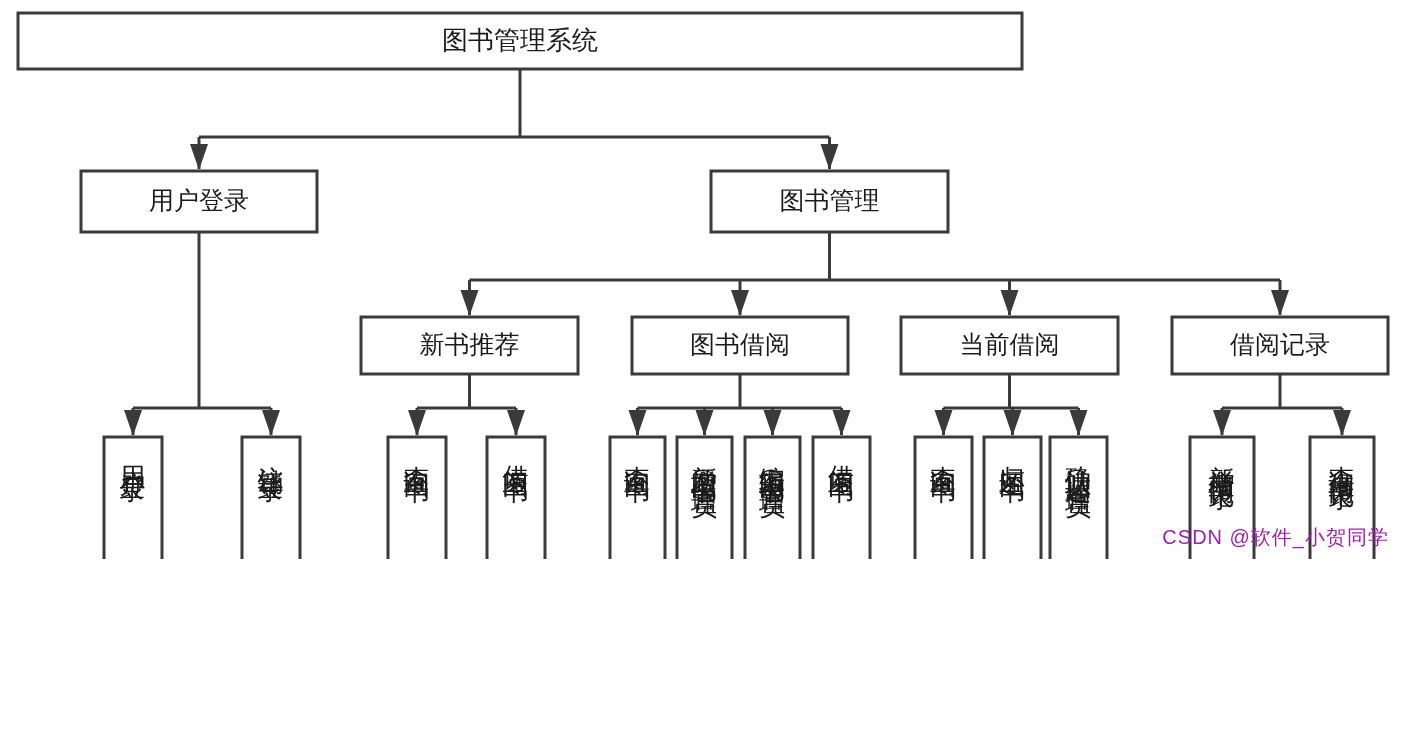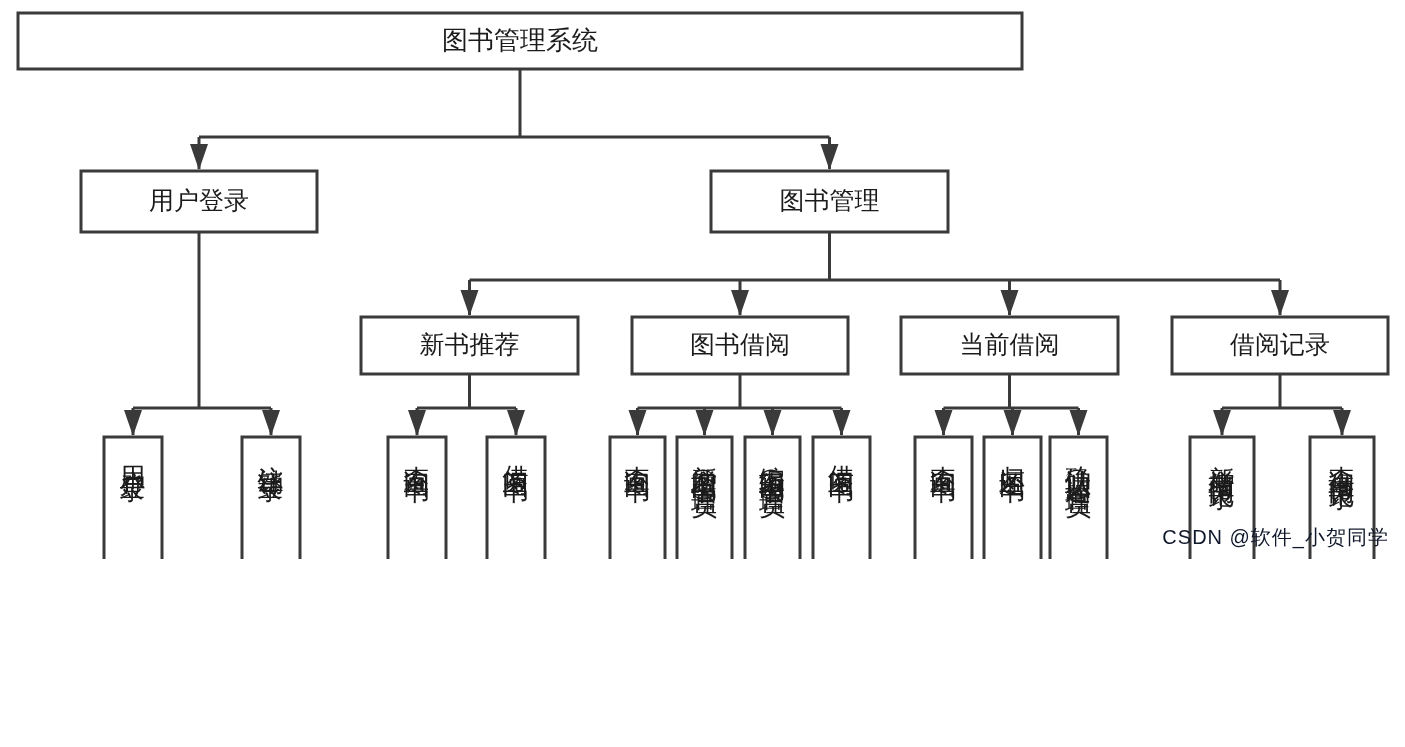--- a/index.html
+++ b/index.html
@@ -69,21 +69,21 @@
     letter-spacing: 4px;
     line-height: 1;
     white-space: nowrap;
   }
   .watermark {
     position: absolute;
     right: 16px;
     bottom: 8px;
     font-family: "Liberation Sans", "DejaVu Sans", sans-serif;
     font-size: 20px;
-    color: #0f172a;
+    color: #a21caf;
     letter-spacing: 1px;
     user-select: none;
   }
 </style>
 </head>
 <body>
 
 <div id="diagram-root">
 
   <svg id="flowchart" viewBox="0 0 1405 747">

